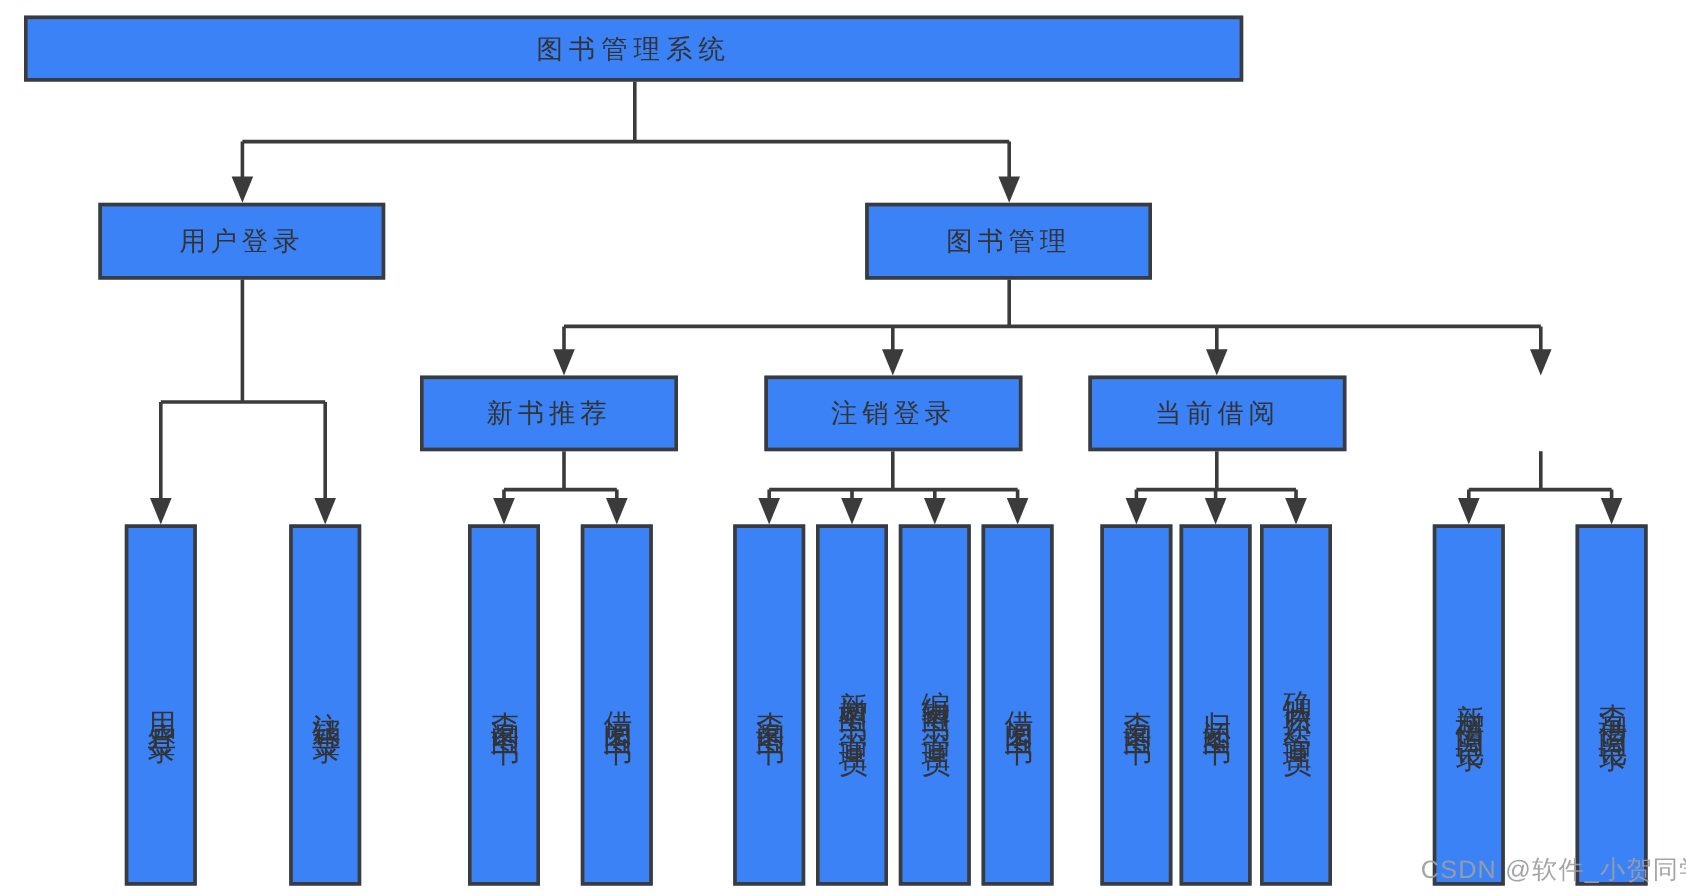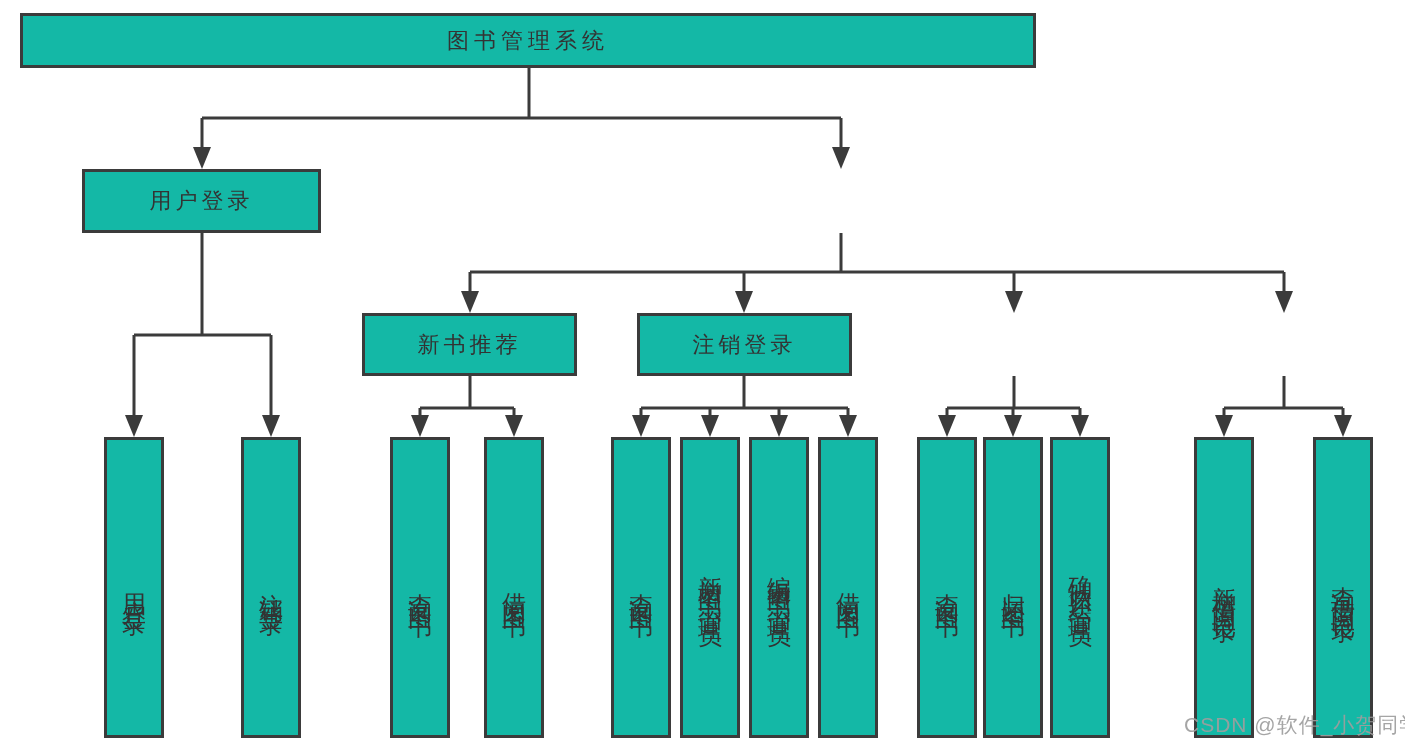--- a/index.html
+++ b/index.html
@@ -14,21 +14,21 @@
     background: #ffffff;
     overflow: hidden;
   }
   #connector-layer {
     position: absolute;
     left: 0; top: 0;
     width: 1405px; height: 747px;
   }
   .node {
     position: absolute;
-    background: #14b8a6;
+    background: #3b82f6;
     border: 3px solid #3b3b3b;
     box-sizing: border-box;
     display: flex;
     align-items: center;
     justify-content: center;
     color: #333333;
   }
   .node-root {
     left: 20px; top: 13px;
     width: 1016px; height: 55px;
@@ -102,26 +102,32 @@
     </g>
   </svg>
 
   <div class="node node-root">
     <span class="hlabel">图书管理系统</span>
   </div>
 
   <div class="node node-l2" style="left:82px">
     <span class="hlabel">用户登录</span>
   </div>
+  <div class="node node-l2" style="left:721px">
+    <span class="hlabel">图书管理</span>
+  </div>
 
-  <div class="node node-l3" style="left:362px">
+  <div class="node node-l3" style="left:350px">
     <span class="hlabel">新书推荐</span>
   </div>
   <div class="node node-l3" style="left:637px">
     <span class="hlabel">注销登录</span>
+  </div>
+  <div class="node node-l3" style="left:907px">
+    <span class="hlabel">当前借阅</span>
   </div>
 
   <div class="node leaf" style="left:104px">
     <span class="vtext">用户登录</span>
   </div>
   <div class="node leaf" style="left:241px">
     <span class="vtext">注销登录</span>
   </div>
 
   <div class="node leaf" style="left:390px">

